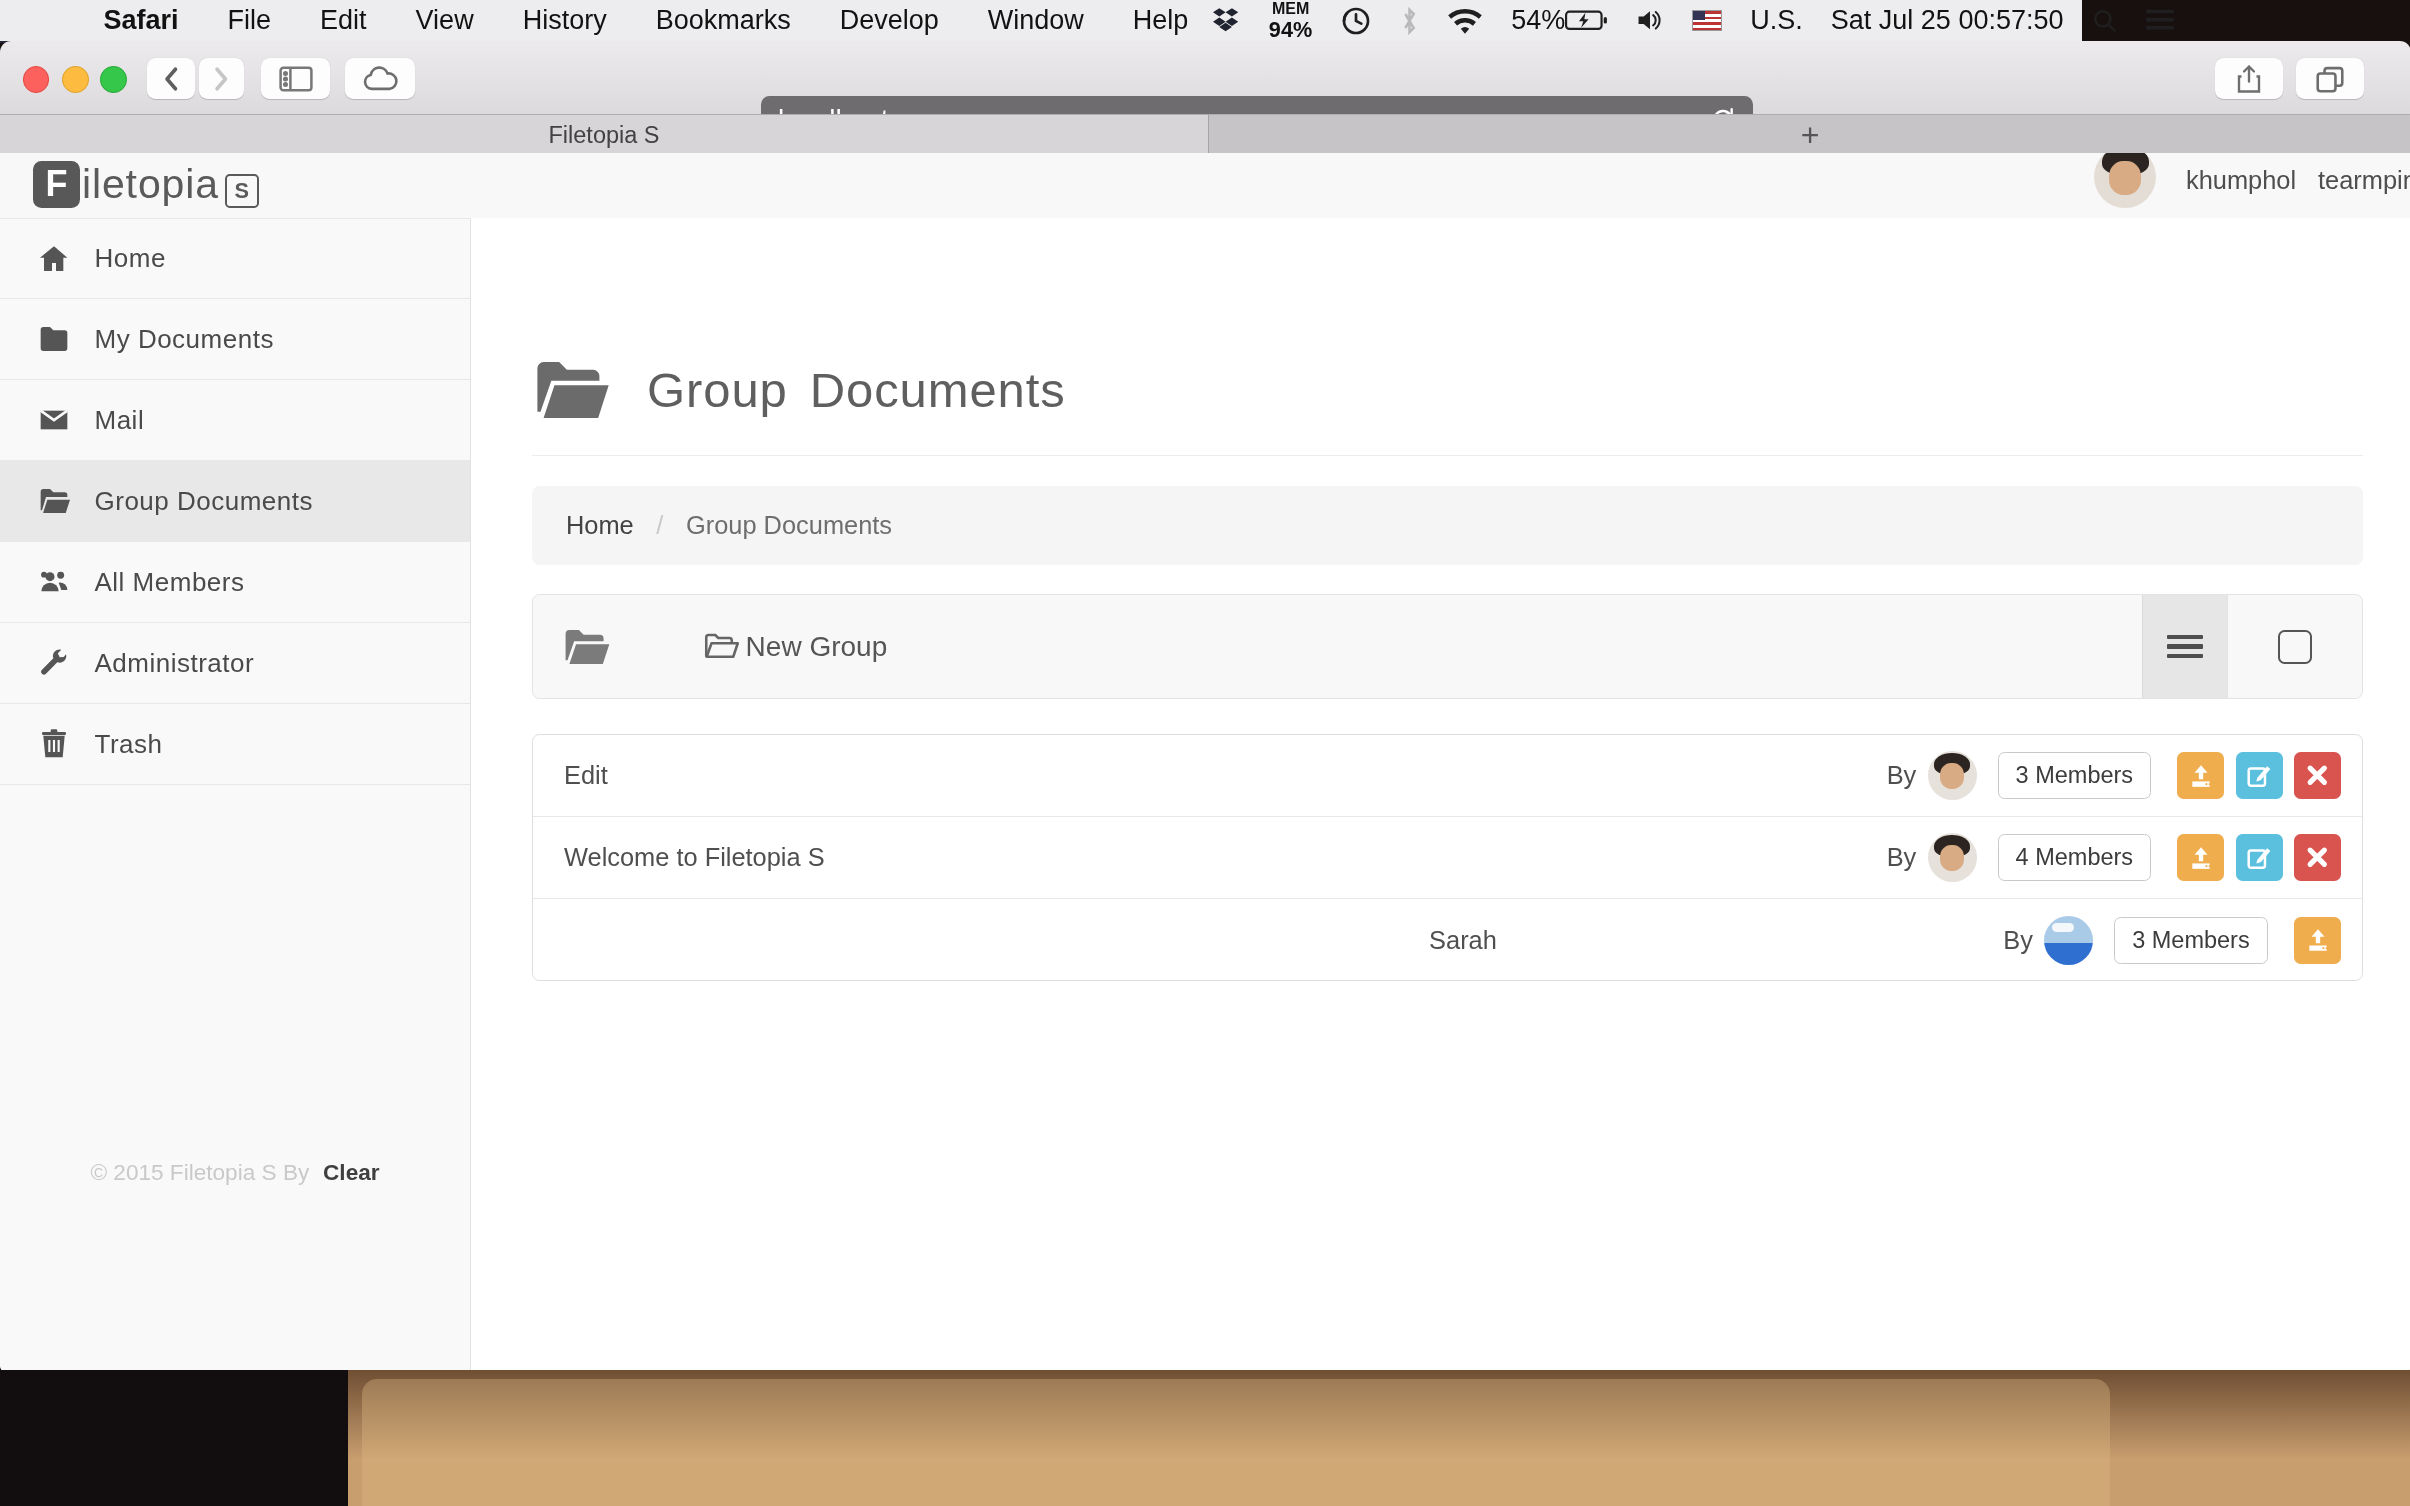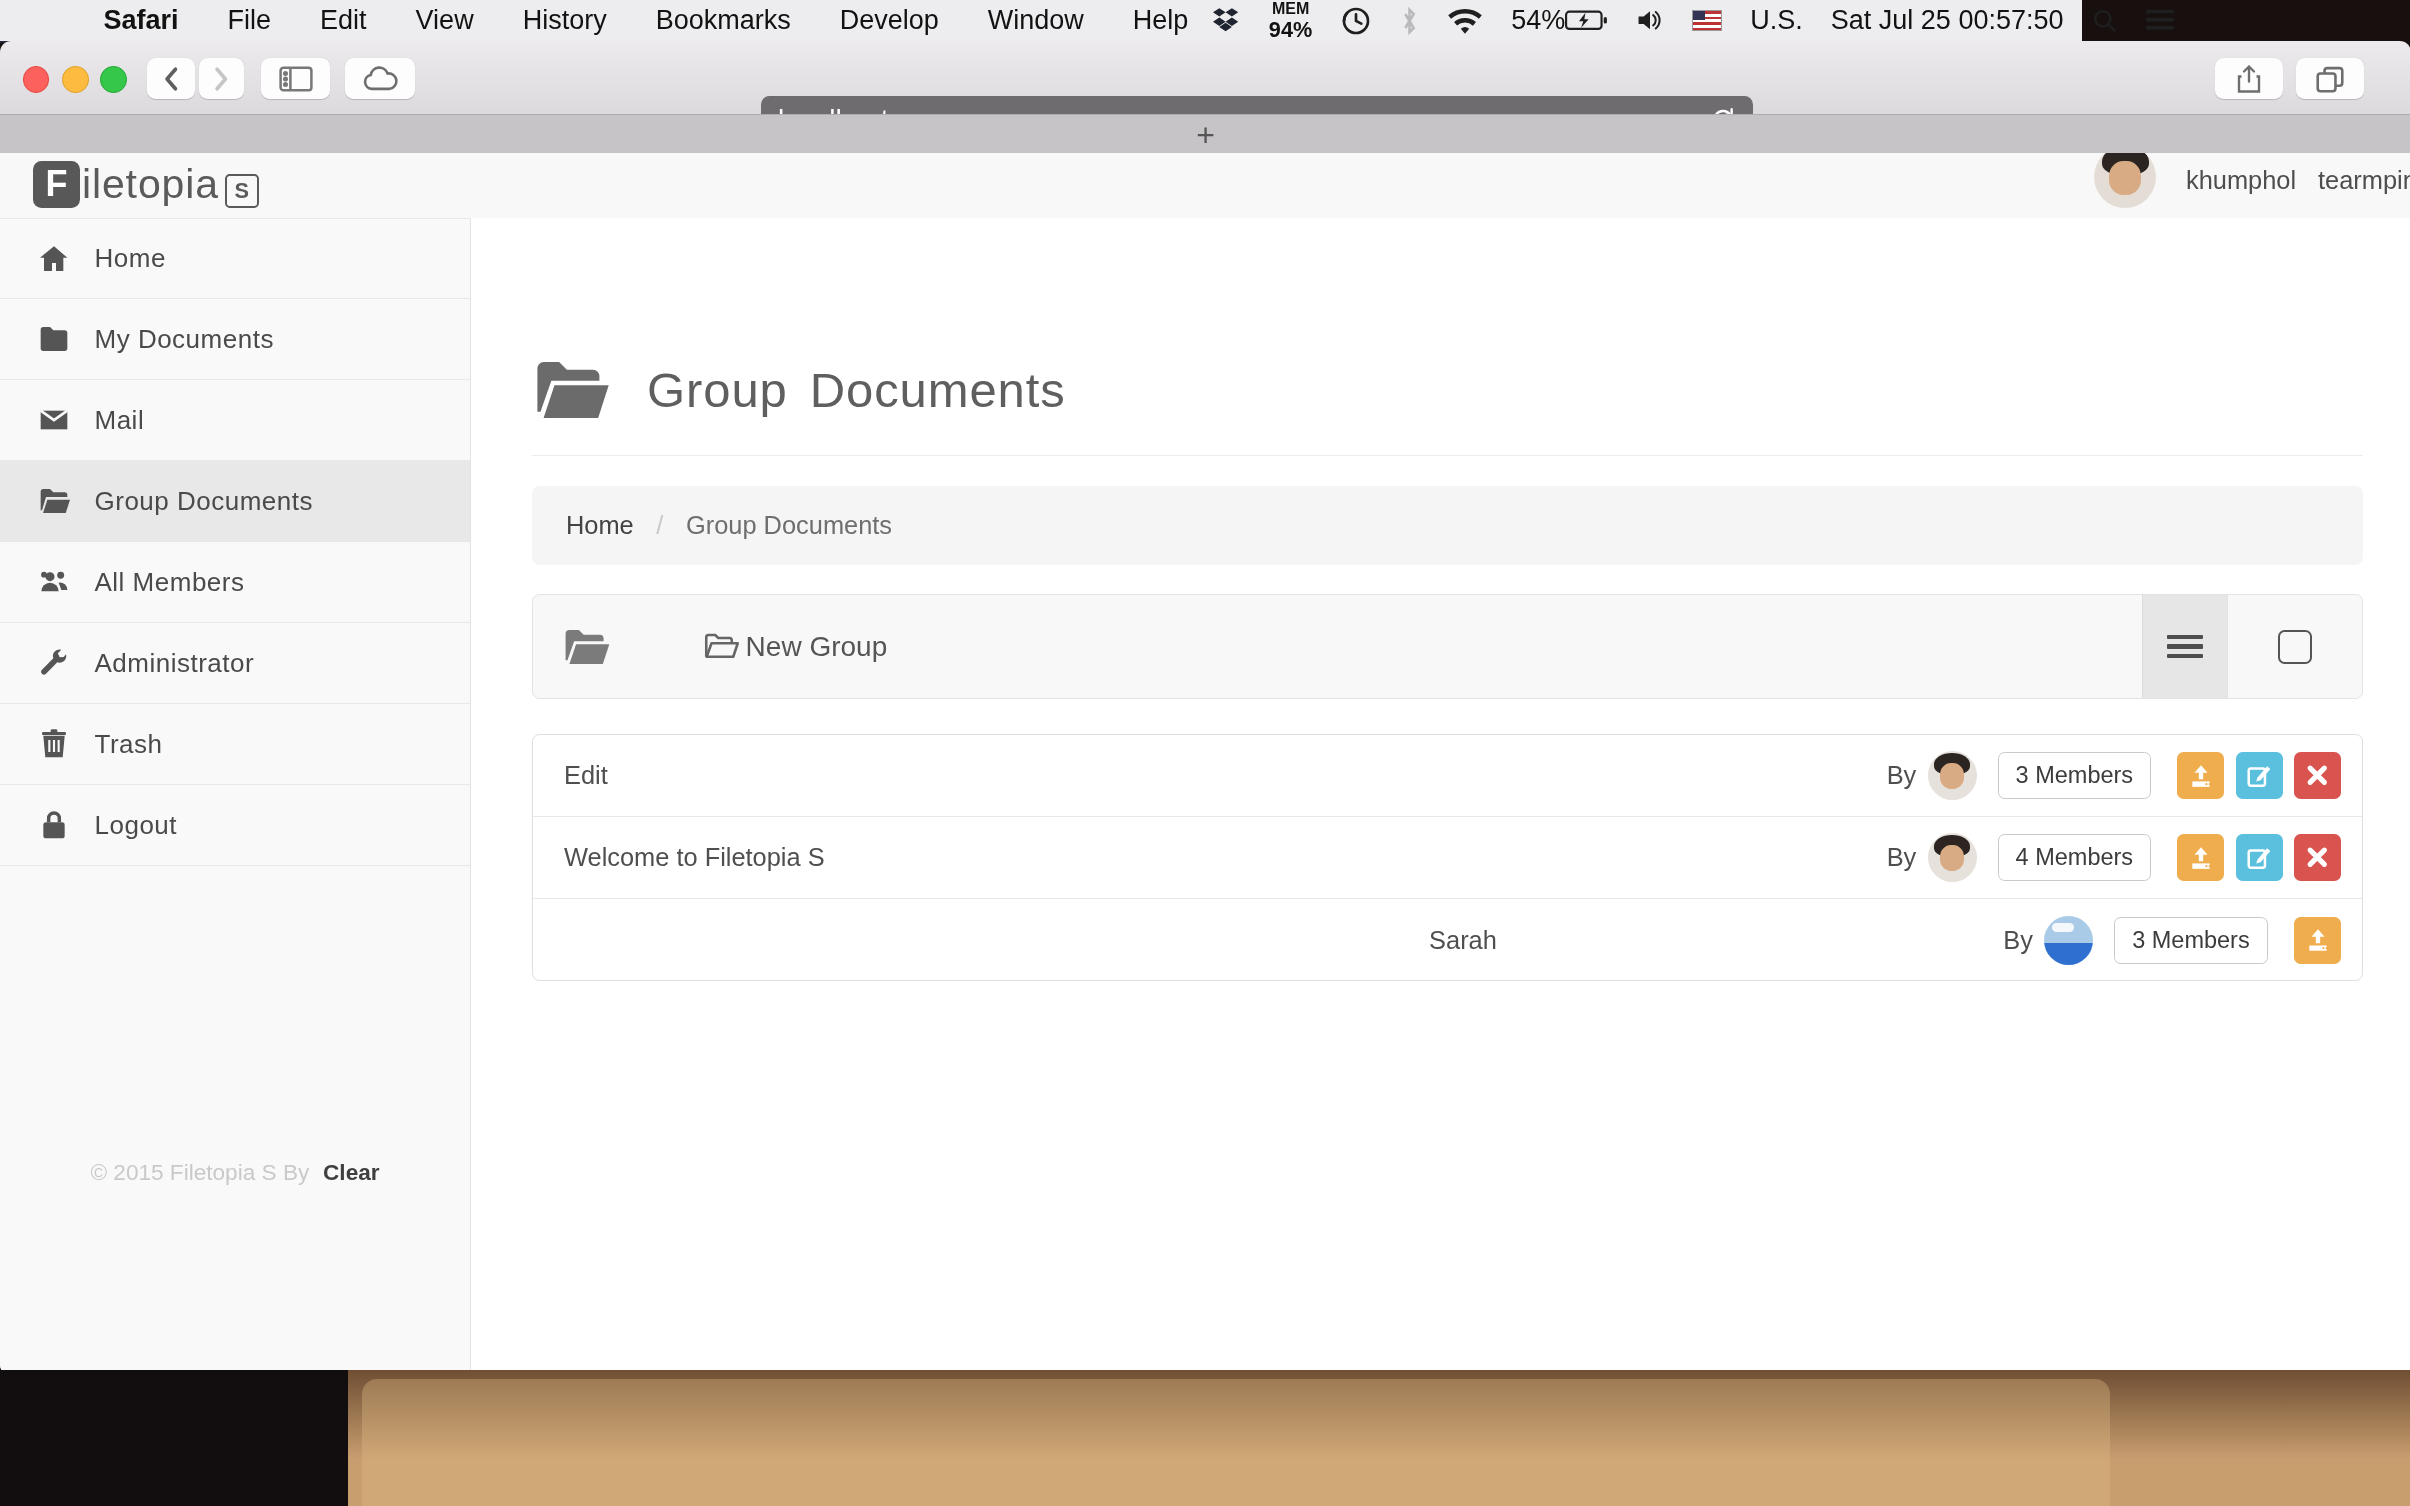--- a/index.html
+++ b/index.html
@@ -299,20 +299,23 @@
   </div>
   <div id="btn-tabs" class="tb-btn abs" style="top:17px">
     <svg width="30" height="28" viewBox="0 0 22 20" fill="none" stroke="#6e6e6e" stroke-width="1.9">
       <rect x="7" y="2" width="13" height="13" rx="2"></rect>
         <rect x="2" y="6" width="13" height="13" rx="2" fill="#fdfdfd"></rect>
     </svg>
   </div>
 </div>
 
 <div id="tabbar" class="abs">
+  <div id="tab-active" class="tab">
+    <span>Filetopia S</span>
+  </div>
   <div id="tab-plus">
     <span>+</span>
   </div>
 </div>
 
 <div id="page" class="abs">
 
   <div id="page-header">
     <div class="logo">
       <div class="logo-f">F</div>
@@ -371,27 +374,20 @@
       <span class="side-label">Administrator</span>
     </div>
     <div class="side-item">
       <svg class="side-icon" viewBox="0 0 24 24" fill="#555">
           <path d="M4 6h16l-1.5 16h-13z"></path>
           <rect x="3" y="3" width="18" height="2.4" rx="1"></rect>
           <rect x="9.5" y="1" width="5" height="2.6" rx="1"></rect>
           <path d="M8.5 9v9M12 9v9M15.5 9v9" stroke="#f9f9f9" stroke-width="1.6"></path>
         </svg>
       <span class="side-label">Trash</span>
-    </div>
-    <div class="side-item">
-      <svg class="side-icon" viewBox="0 0 24 24" fill="#555">
-          <rect x="4" y="10" width="16" height="12" rx="2"></rect>
-          <path d="M8 10V7a4 4 0 0 1 8 0v3" fill="none" stroke="#555" stroke-width="2.6"></path>
-        </svg>
-      <span class="side-label">Logout</span>
     </div>
     <div id="side-footer">
       <span>© 2015 Filetopia S By</span>
       <b>Clear</b>
     </div>
   </div>
 
   <div id="main">
     <div id="title-row">
       <svg id="title-icon" viewBox="0 0 24 20" fill="#6b6b6b">

